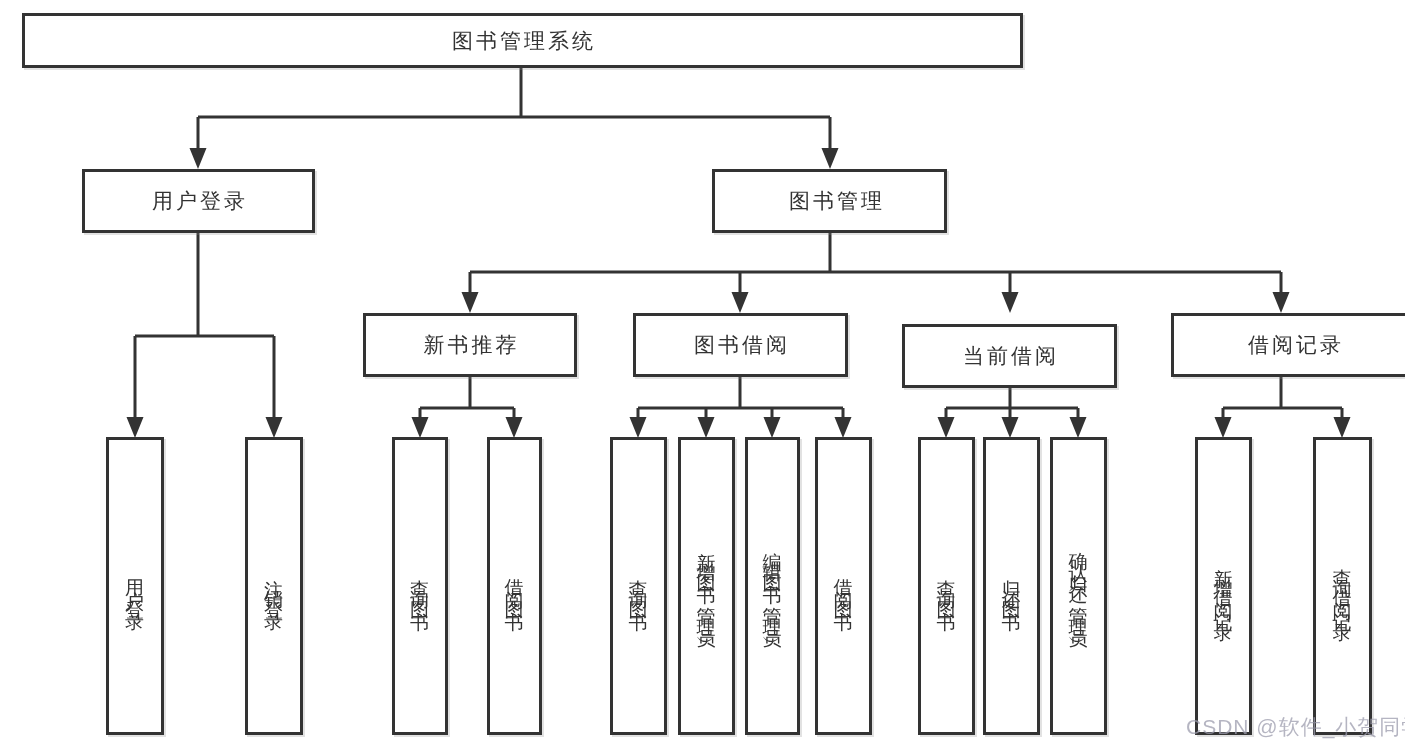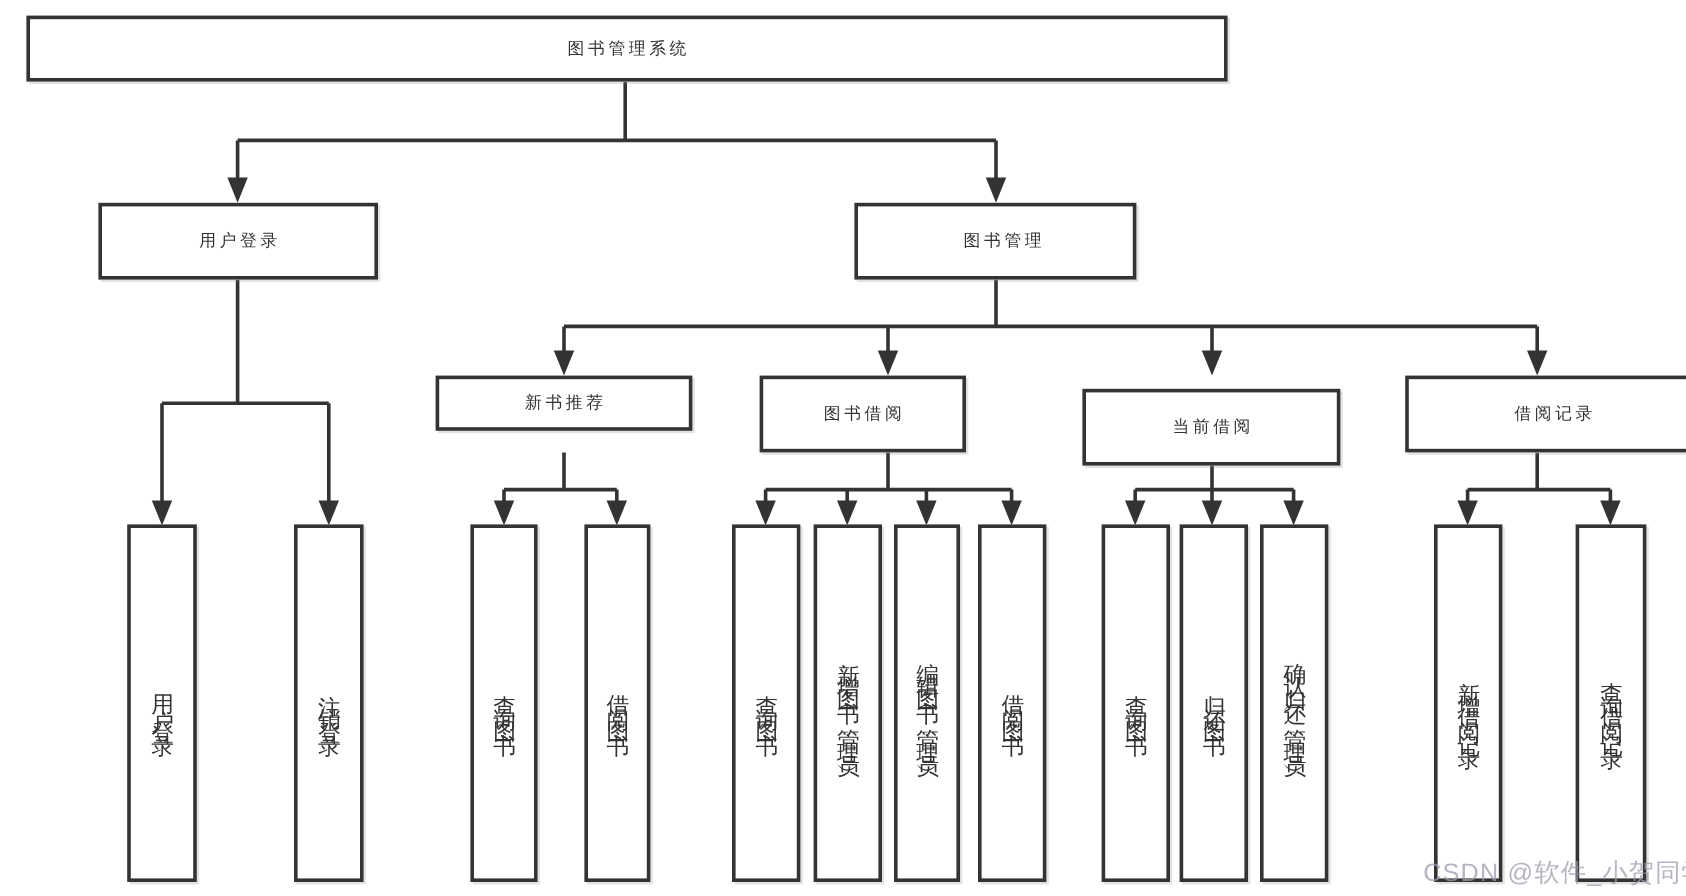--- a/index.html
+++ b/index.html
@@ -27,21 +27,21 @@
     background: #ffffff;
     border: 3px solid #333333;
     display: flex;
     align-items: center;
     justify-content: center;
     color: #333333;
     z-index: 2;
     box-shadow: 2px 2px 0 rgba(140,140,140,0.25);
   }
   .lvl-h .lbl {
-    font-size: 14px;
+    font-size: 21px;
     letter-spacing: 3px;
     white-space: nowrap;
     text-indent: 3px;
     text-align: right;
   }
   .lvl-v .lbl {
     writing-mode: vertical-rl;
     text-orientation: mixed;
     font-size: 19px;
     letter-spacing: 11px;
@@ -90,24 +90,24 @@
     <span class="lbl">图书管理系统</span>
   </div>
 
   <div class="node lvl-h" style="left:82px;top:169px;width:233px;height:64px;">
     <span class="lbl">用户登录</span>
   </div>
   <div class="node lvl-h" style="left:712px;top:169px;width:235px;height:64px;padding-left:12px;">
     <span class="lbl">图书管理</span>
   </div>
 
-  <div class="node lvl-h" style="left:363px;top:313px;width:214px;height:46px;">
+  <div class="node lvl-h" style="left:363px;top:313px;width:214px;height:64px;">
     <span class="lbl">新书推荐</span>
   </div>
-  <div class="node lvl-h" style="left:633px;top:313px;width:172px;height:64px;">
+  <div class="node lvl-h" style="left:633px;top:313px;width:215px;height:64px;">
     <span class="lbl">图书借阅</span>
   </div>
   <div class="node lvl-h" style="left:902px;top:324px;width:215px;height:64px;">
     <span class="lbl">当前借阅</span>
   </div>
   <div class="node lvl-h" style="left:1171px;top:313px;width:247px;height:64px;">
     <span class="lbl">借阅记录</span>
   </div>
 
   <div class="node lvl-v" style="left:106px;top:437px;width:58px;height:298px;">

